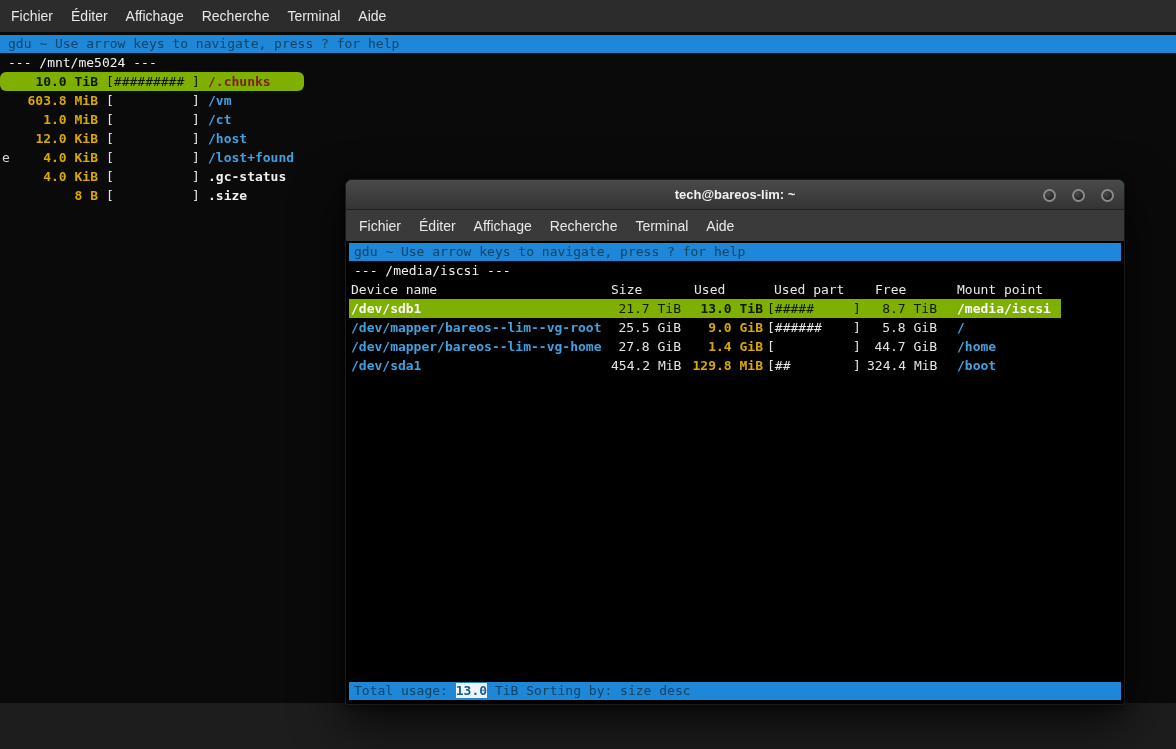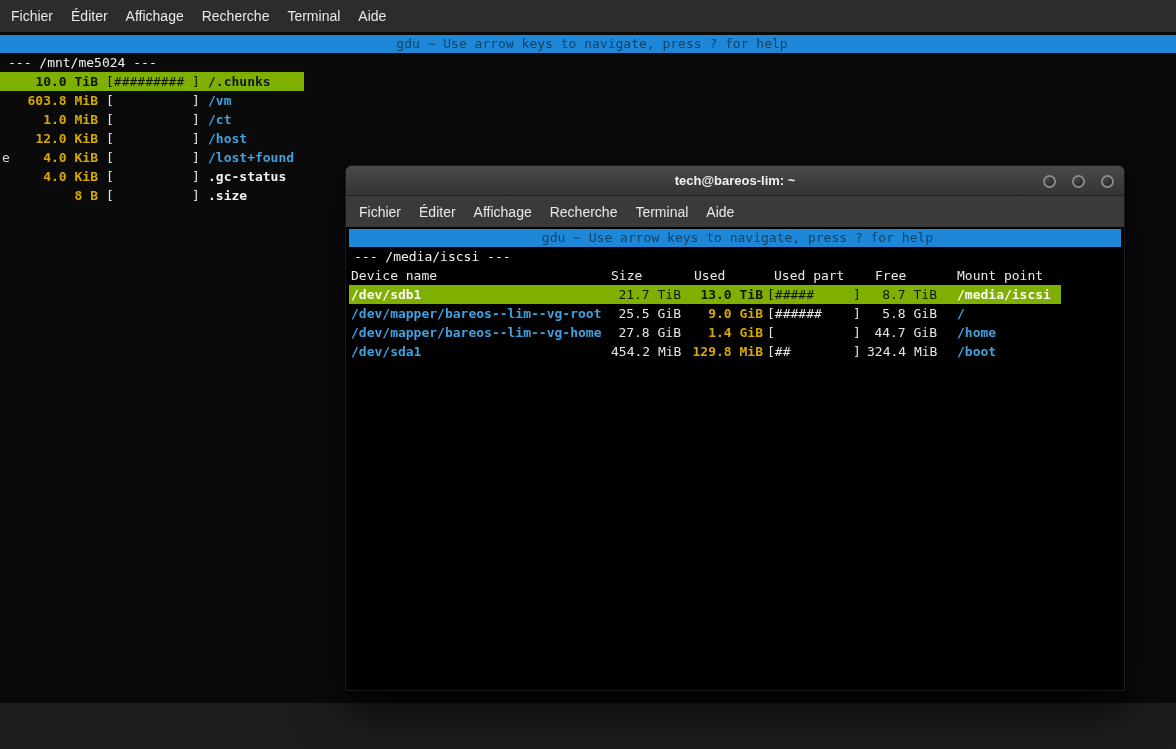--- a/index.html
+++ b/index.html
@@ -21,46 +21,46 @@
 
   
   .term {
     font-family:"DejaVu Sans Mono", monospace;
     font-size:13px; line-height:19px; color:var(--terminal-fg, #e4e4e4);
   }
   .statusbar {
     height:18px; line-height:18px;
     background:var(--status-blue, #1f87d7);
     color:var(--status-text, #0e4468);
-    padding-left:8px; white-space:pre;text-align:center;
+    padding-left:8px; white-space:pre;
   }
   .pathline { font-weight:normal; color:#f2f2f2; padding-left:8px; white-space:pre; }
 
   
   .bg-terminal {
     position:absolute; top:32px; left:0; width:1176px; height:671px;
     background:#0a0a0a; padding-top:3px; z-index:1;
   }
   .bgrow {
     display:grid; grid-template-columns:8px 80px 94px auto; column-gap:8px;
     width:max-content; padding-left:2px; padding-right:33px;
   }
   .bgrow .flag { color:#d8d8d8; white-space:pre; }
   .bgrow .size { text-align:right; color:var(--warn-yellow,#d7a800); font-weight:bold; white-space:pre; }
   .bgrow .bar  { white-space:pre; color:#e4e4e4; }
   .bgrow .fname { font-weight:bold; white-space:pre; }
   .bgrow .fname.dir  { color:var(--link-blue,#41a0dd); }
   .bgrow .fname.file { color:#f0f0f0; }
-  .bgrow.selected { background:var(--selection-green,#7fb000); }
+  .bgrow.selected { background:var(--selection-green,#7fb000);border-radius:6px; }
   .bgrow.selected .size, .bgrow.selected .bar { color:#0d1400; }
-  .bgrow.selected .fname { color:#0f172a;text-align:center; }
+  .bgrow.selected .fname { color:#7f1d1d;text-align:center; }
 
   
   .window {
-    position:absolute; left:345px; top:165px; width:780px; height:526px;
+    position:absolute; left:345px; top:179px; width:780px; height:526px;
     border-radius:7px 7px 2px 2px; overflow:hidden; z-index:5;
     background:#0f766e; border:1px solid #1a1a1a;
     box-shadow:0 18px 50px rgba(0,0,0,.75), 0 2px 10px rgba(0,0,0,.5);
   }
   .titlebar {
     height:30px; background:linear-gradient(#4a4a4a,#343434);
     display:flex; align-items:center; justify-content:center;
     position:relative; border-bottom:1px solid #202020;
   }
   .title { color:#f0f0f0; font-weight:bold; font-size:13px; }
@@ -227,14 +227,15 @@
       <span class="cell name">/dev/sda1</span>
       <span class="cell num size">454.2 MiB</span>
       <span class="cell num used">129.8 MiB</span>
       <span class="cell part">[##        ]</span>
       <span class="cell num free">324.4 MiB</span>
       <span class="cell mount">/boot</span>
     </div>
 
     <div class="spacer"></div>
 
+    <div class="footerbar"><span>Total usage: </span><span class="hl">13.0</span><span> TiB Sorting by: size desc</span></div>
   </div>
 </div>
 
 </body></html>

